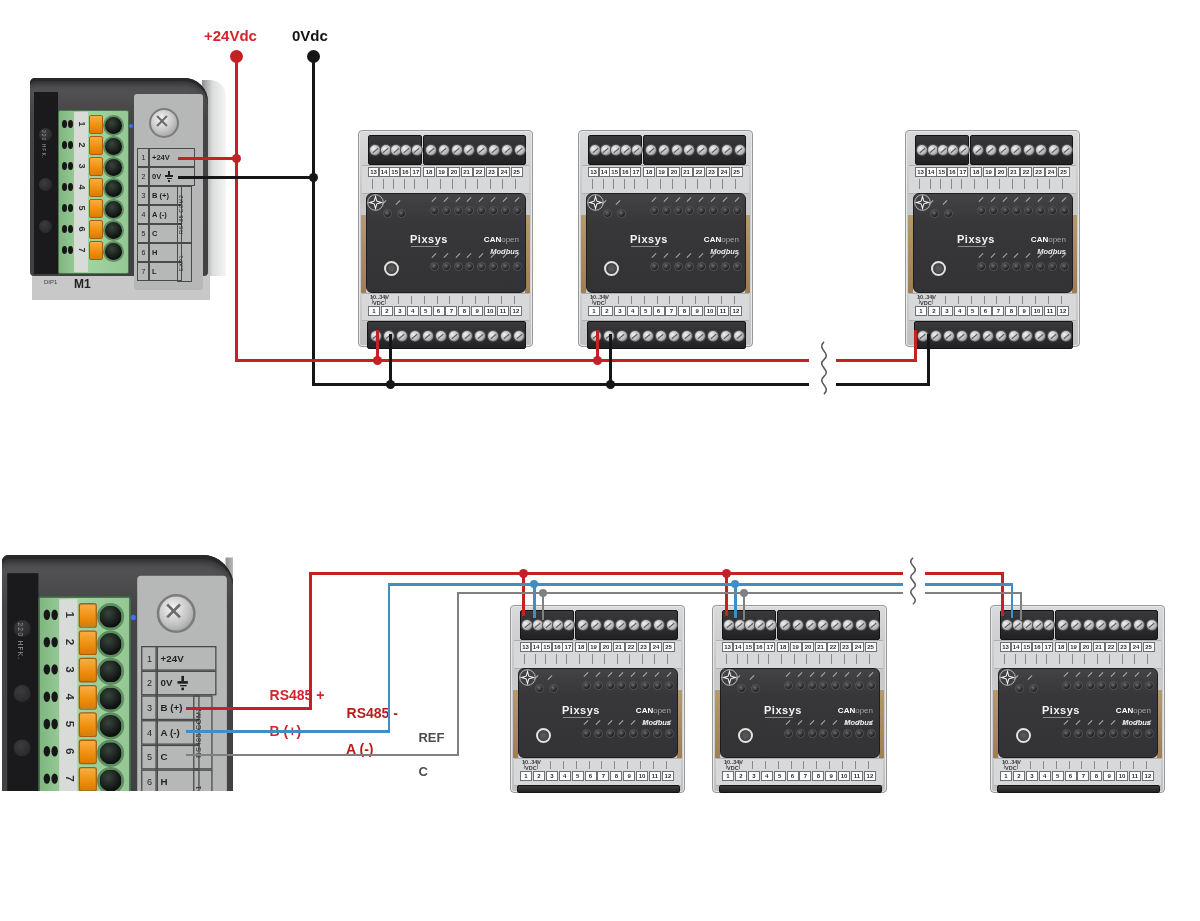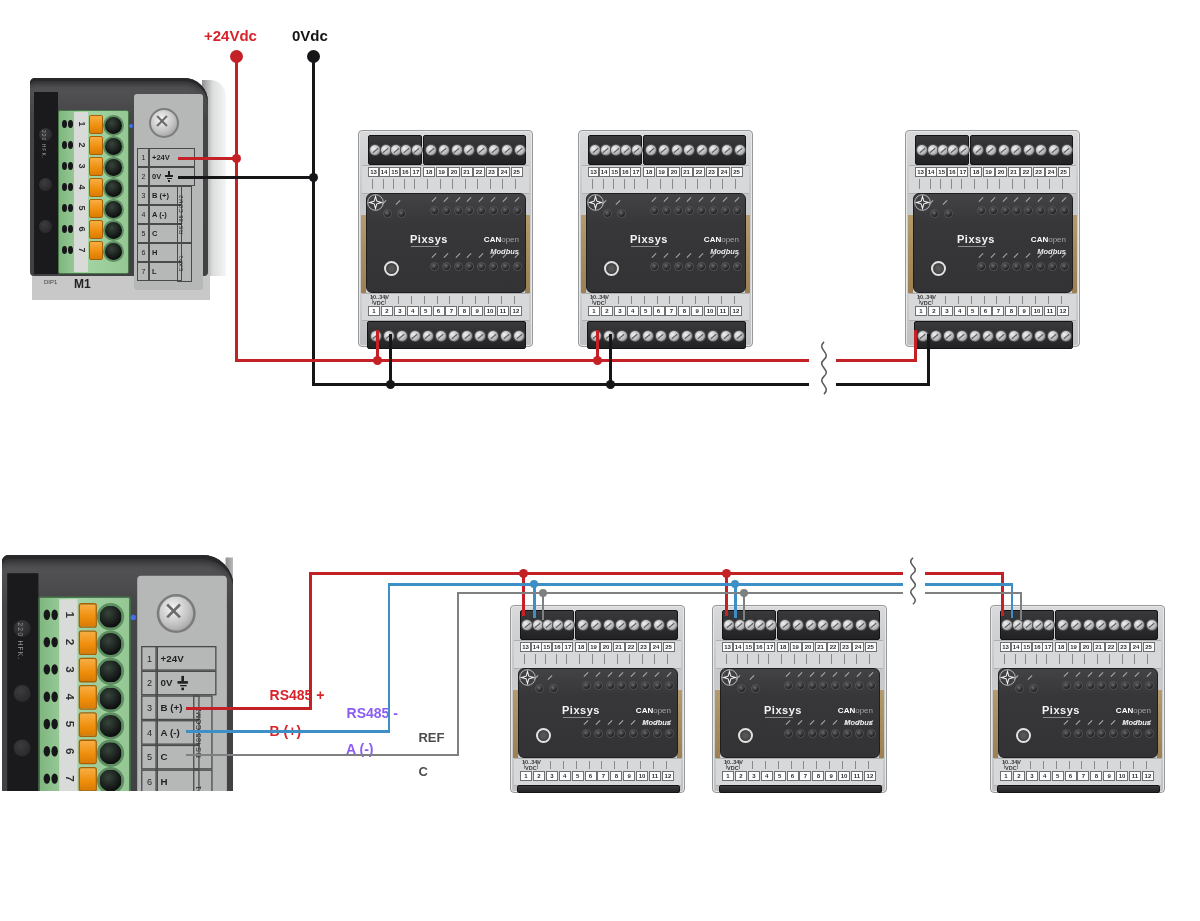--- a/index.html
+++ b/index.html
@@ -69,21 +69,21 @@
 
 <div id="canvas">
 
   <div class="lbl" style="left:204px;top:27px;font-size:15px;color:#d8232a;">+24Vdc</div>
   <div class="lbl" style="left:292px;top:27px;font-size:15px;color:#141416;">0Vdc</div>
 
   <div class="lbl" style="left:254px;top:668px;font-size:14px;color:#d8232a;line-height:18px;">
     <span>RS485 +</span><br>
     <span>B (+)</span>
   </div>
-  <div class="lbl" style="left:331px;top:686px;font-size:14px;color:#8b5cf6;line-height:18px;">
+  <div class="lbl" style="left:331px;top:686px;font-size:14px;color:#b91c1c;line-height:18px;">
     <span>RS485 -</span><br>
     <span>A (-)</span>
   </div>
   <div class="lbl" style="left:404px;top:712px;font-size:13px;color:#4d4d4f;line-height:17px;">
     <span>REF</span><br>
     <span>C</span>
   </div>
 <div class="module" style="left: 358px; top: 130px; width: 173px; height: 215px;">
       <div class="tblock" style="left: 9px; top: 4px; width: 52px; height: 28px;">
         <div class="screw" style="left: 0.2px; top: 8px; width: 10px; height: 10px;"></div>

